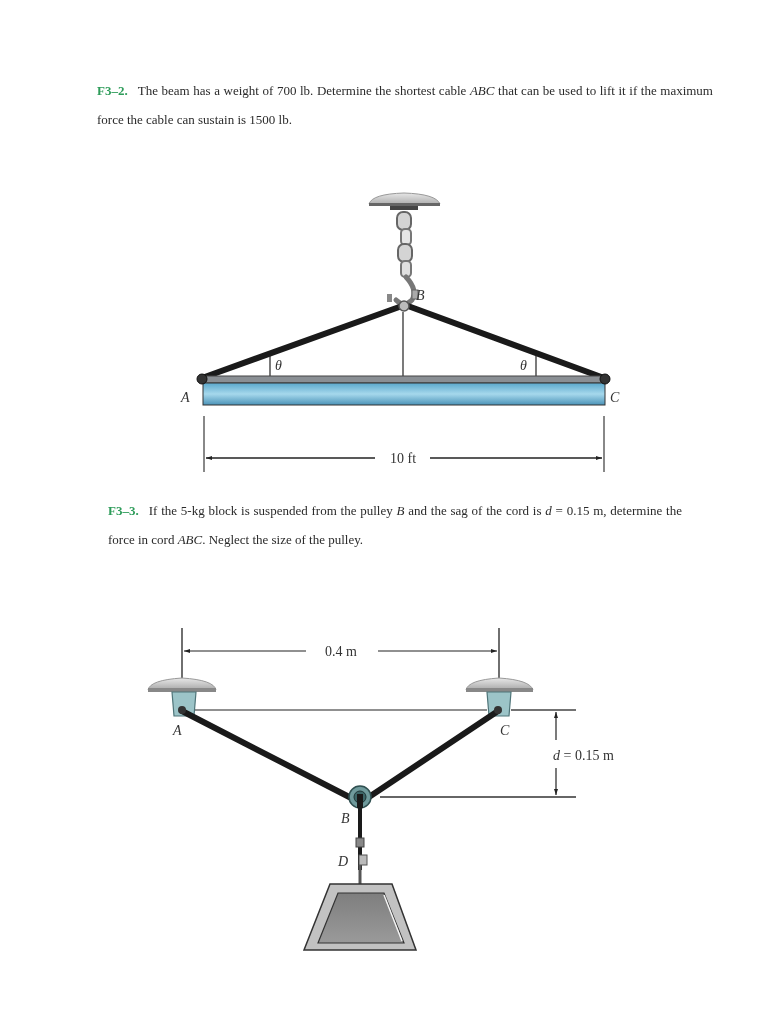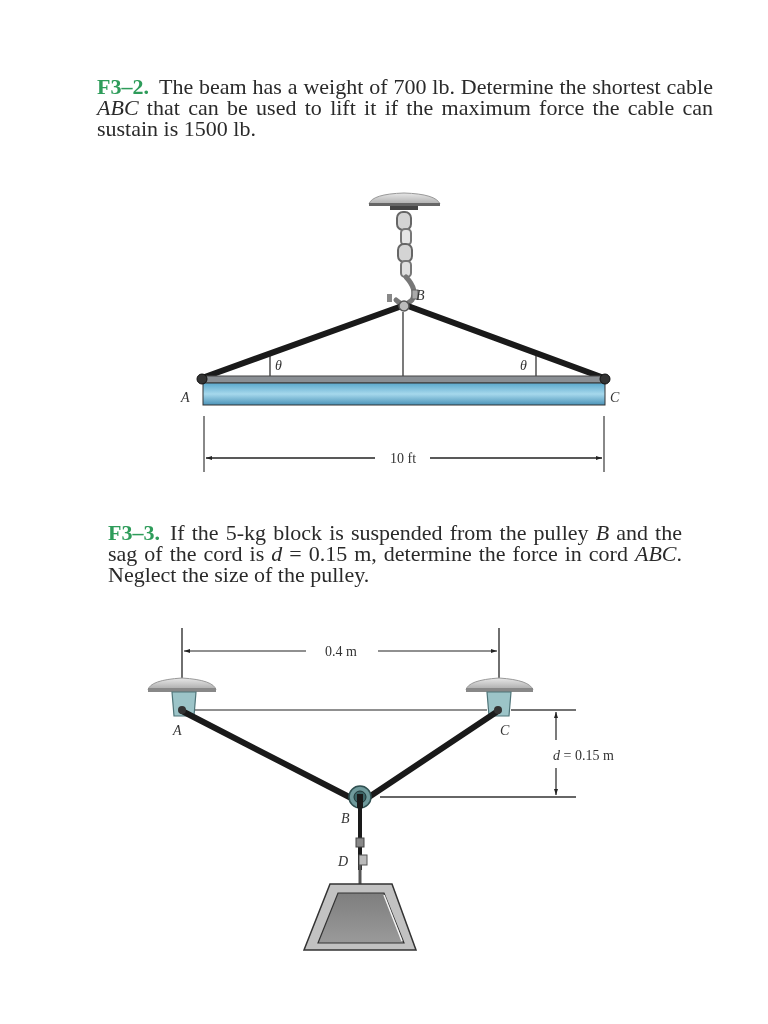--- a/index.html
+++ b/index.html
@@ -12,35 +12,35 @@
       height: 1024px;
       position: relative;
       overflow: hidden;
       font-family: "Liberation Serif", "DejaVu Serif", serif;
       color: #222;
     }
     .problem-text {
       position: absolute;
       left: 97px;
       width: 616px;
-      font-size: 22px;
-      line-height: 21px;
+      font-size: 13px;
+      line-height: 29px;
       text-align: justify;
       color: #2a2a2a;
     }
     .problem-text .label {
       color: #2e9c5a;
       font-weight: bold;
       margin-right: 10px;
     }
     .problem-text em {
       font-style: italic;
     }
     #p2 { top: 76px; }
-    #p3 { top: 522px; left: 108px; width: 574px; }
+    #p3 { top: 496px; left: 108px; width: 574px; }
     svg.fig {
       position: absolute;
       left: 0;
       top: 0;
     }
     .fig-label {
       font-family: "Liberation Serif", "DejaVu Serif", serif;
       font-style: italic;
       font-size: 14px;
       fill: #333;

